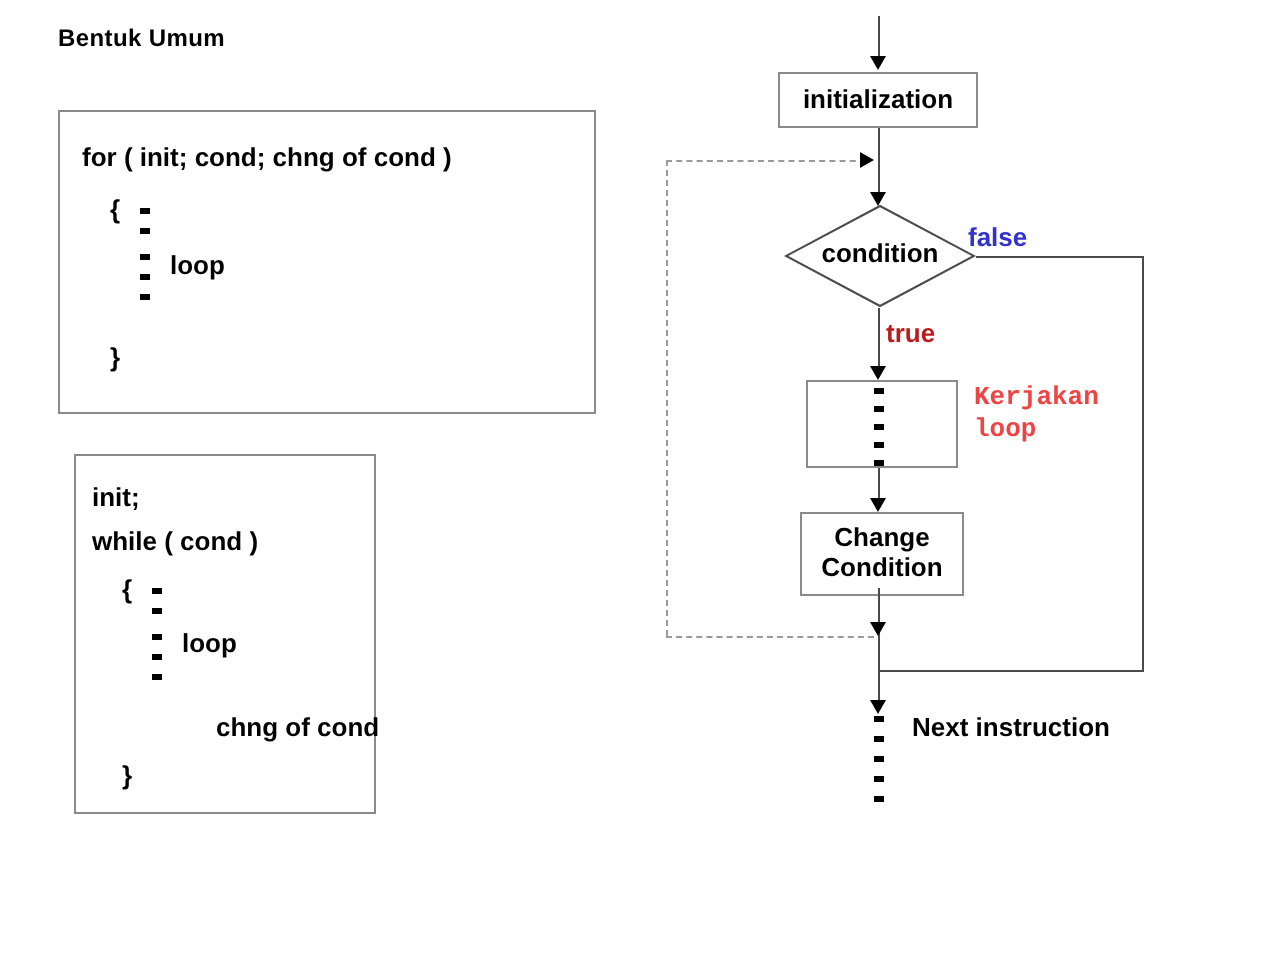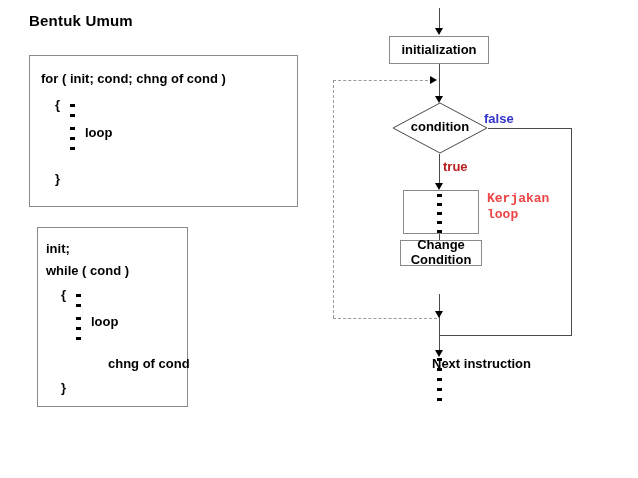--- a/index.html
+++ b/index.html
@@ -14,21 +14,21 @@
     background: #ffffff;
     overflow: hidden;
     font-family: "Liberation Sans", sans-serif;
   }
 
   
   .page-title {
     position: absolute;
     left: 29px;
     top: 12px;
-    font-size: 15px;
+    font-size: 12px;
     font-weight: bold;
     color: #000000;
     letter-spacing: 0.2px;
   }
 
   .code-box {
     position: absolute;
     border: 1px solid #8a8a8a;
     background: #ffffff;
     box-sizing: border-box;
@@ -93,23 +93,23 @@
     height: 28px;
   }
   #fc-loop-body {
     left: 403px;
     top: 190px;
     width: 76px;
     height: 44px;
   }
   #fc-change-condition {
     left: 400px;
-    top: 240px;
+    top: 256px;
     width: 82px;
-    height: 26px;
+    height: 42px;
     justify-content: center;
   }
 
   
   #fc-condition-shape {
     position: absolute;
     left: 392px;
     top: 102px;
     width: 96px;
     height: 52px;
@@ -271,15 +271,15 @@
 
   <div class="ln v" style="left:439px; top:335px; height:17px;"></div>
   <div class="arrow-down" style="left:435px; top:350px;"></div>
   <div class="vdots" style="left:437px; top:358px;">
     <i></i>
       <i></i>
       <i></i>
       <i></i>
       <i></i>
   </div>
-  <div class="fc-label" id="label-next" style="left:432px; top:356px;text-align:right;">Next instruction</div>
+  <div class="fc-label" id="label-next" style="left:456px; top:356px;text-align:right;">Next instruction</div>
 
 </div>
 
 </body></html>

